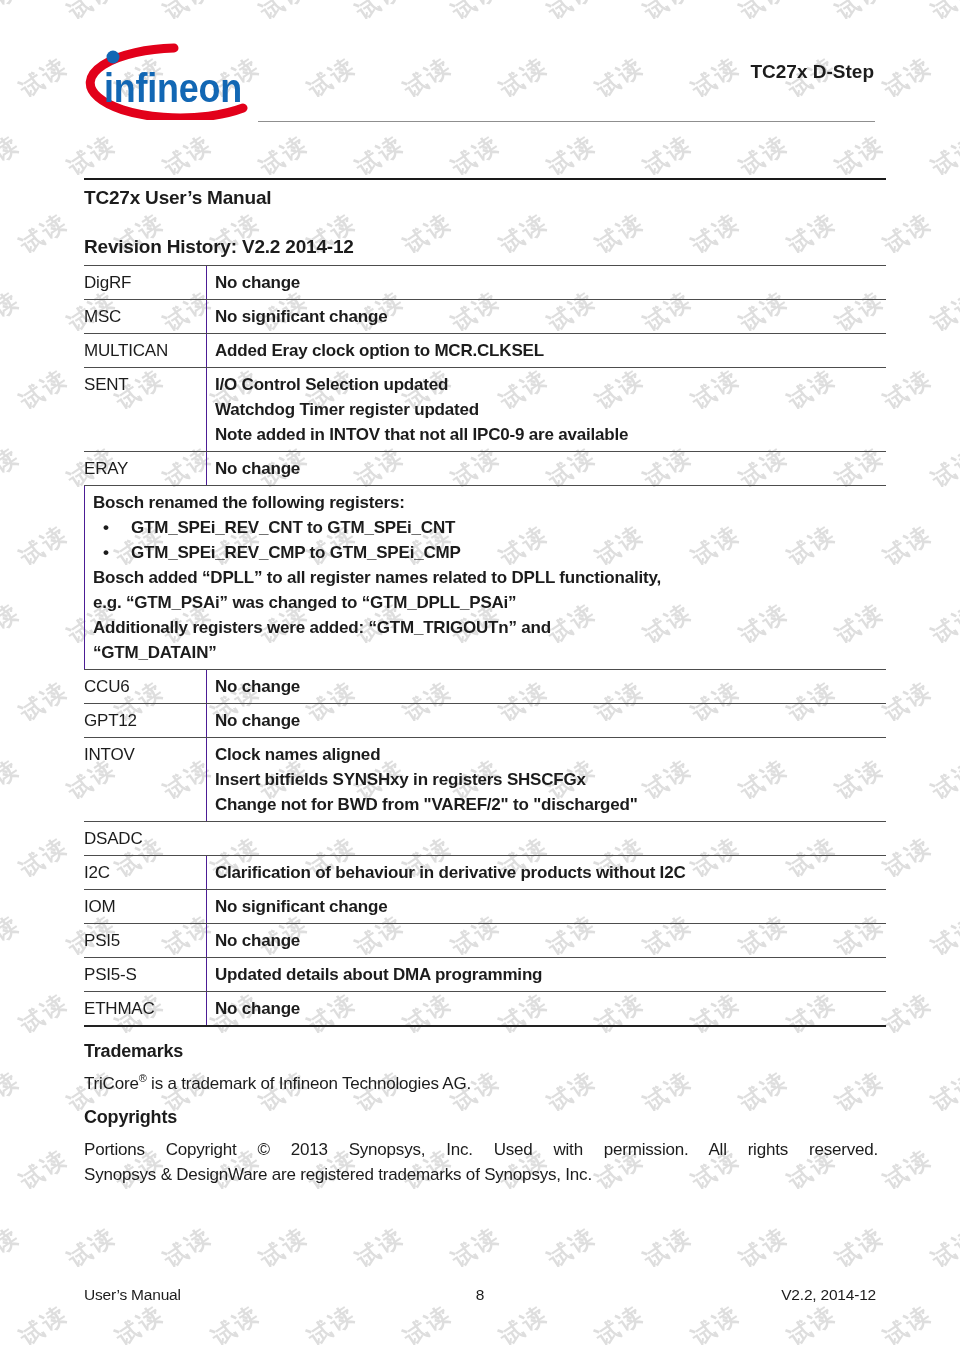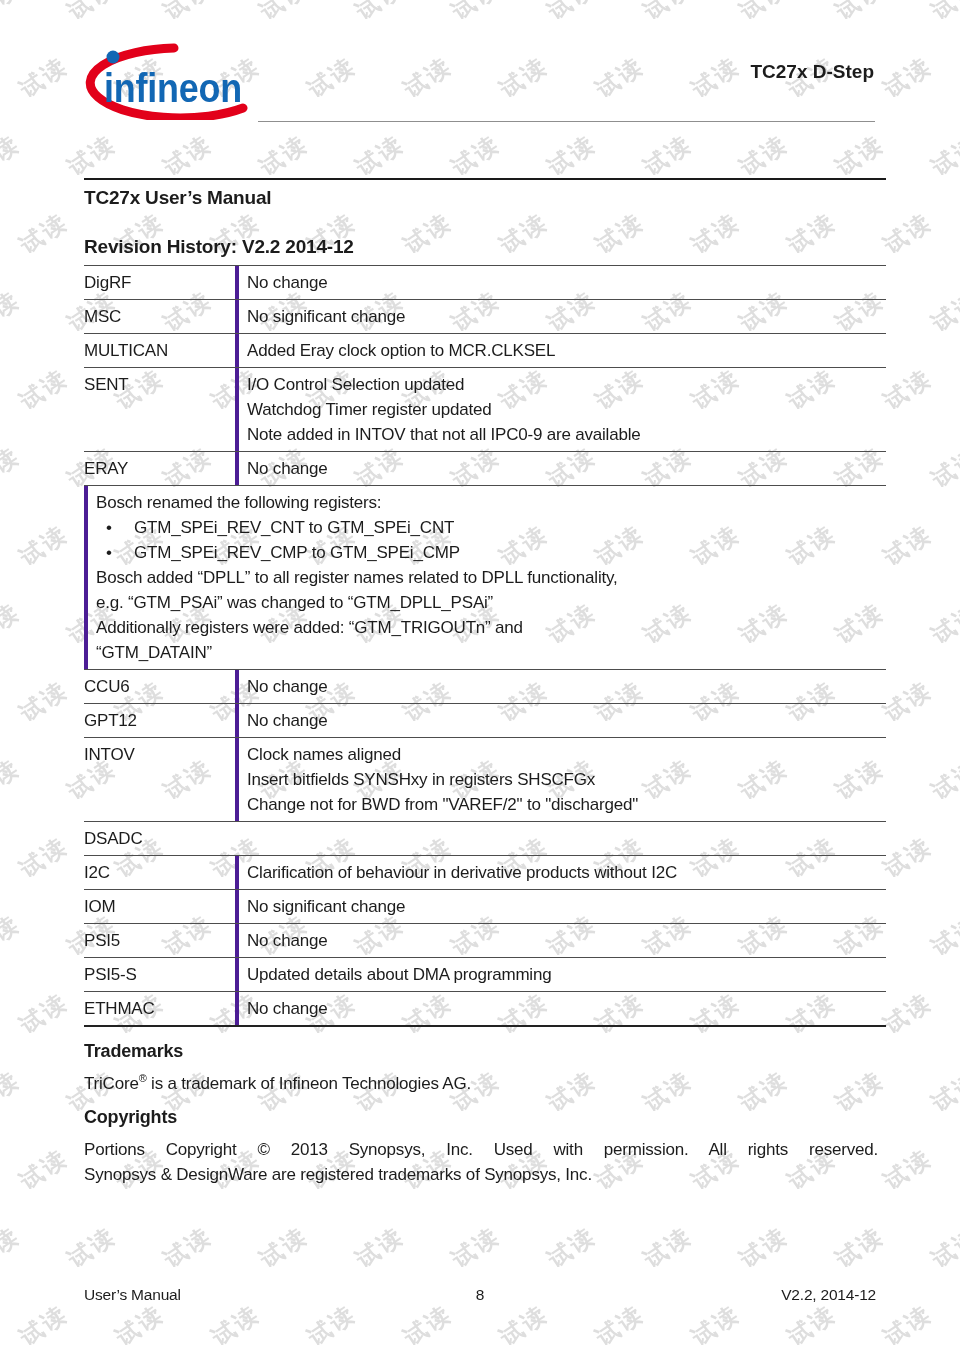--- a/index.html
+++ b/index.html
@@ -22,24 +22,24 @@
     position:absolute;top:61px;right:86px;z-index:2;
     font-size:19px;font-weight:bold;letter-spacing:0;
   }
   .header-rule{position:absolute;left:258px;top:121px;width:617px;border-top:1px solid #8f8f8f;z-index:2;}
   
   .main{position:absolute;left:84px;top:178px;width:802px;z-index:2;}
   .title-rule{border-top:2px solid #1a1a1a;width:100%;}
   h1.page-title{margin:7px 0 0 0;font-size:19px;line-height:22px;font-weight:bold;}
   h2.section-title{margin:27px 0 0 0;font-size:19px;line-height:22px;font-weight:bold;}
   .rev-table{margin-top:7px;border-top:1px solid #4d4d4d;font-size:17px;}
-  .trow{display:flex;border-bottom:1px solid #4d4d4d;gap:29px;}
+  .trow{display:flex;border-bottom:1px solid #4d4d4d;}
   .trow:last-child{border-bottom:2px solid #222;}
   .tmod{flex:none;width:114px;padding:4px 8px 4px 0;line-height:25px;}
-  .tdesc{flex:1;border-left:4px solid #4c1d95;padding:4px 4px 4px 8px;line-height:25px;}
+  .tdesc{flex:1;border-left:1px solid #4c1d95;padding:4px 4px 4px 8px;line-height:25px;font-weight:bold;}
   .tline{line-height:25px;}
   .tline.bullet{display:flex;padding-left:10px;}
   .bdot{flex:none;width:28px;}
   h3.sub-heading{margin:14px 0 0 0;font-size:18px;line-height:21px;font-weight:bold;}
   h3.sub-heading.tight{margin-top:11px;}
   p.body-text{margin:9px 8px 0 0;font-size:17px;line-height:25px;}
   p.body-text sup{font-size:11px;vertical-align:super;line-height:0;}
   .j-line{display:block;text-align:justify;text-align-last:justify;}
   
   .footer{

